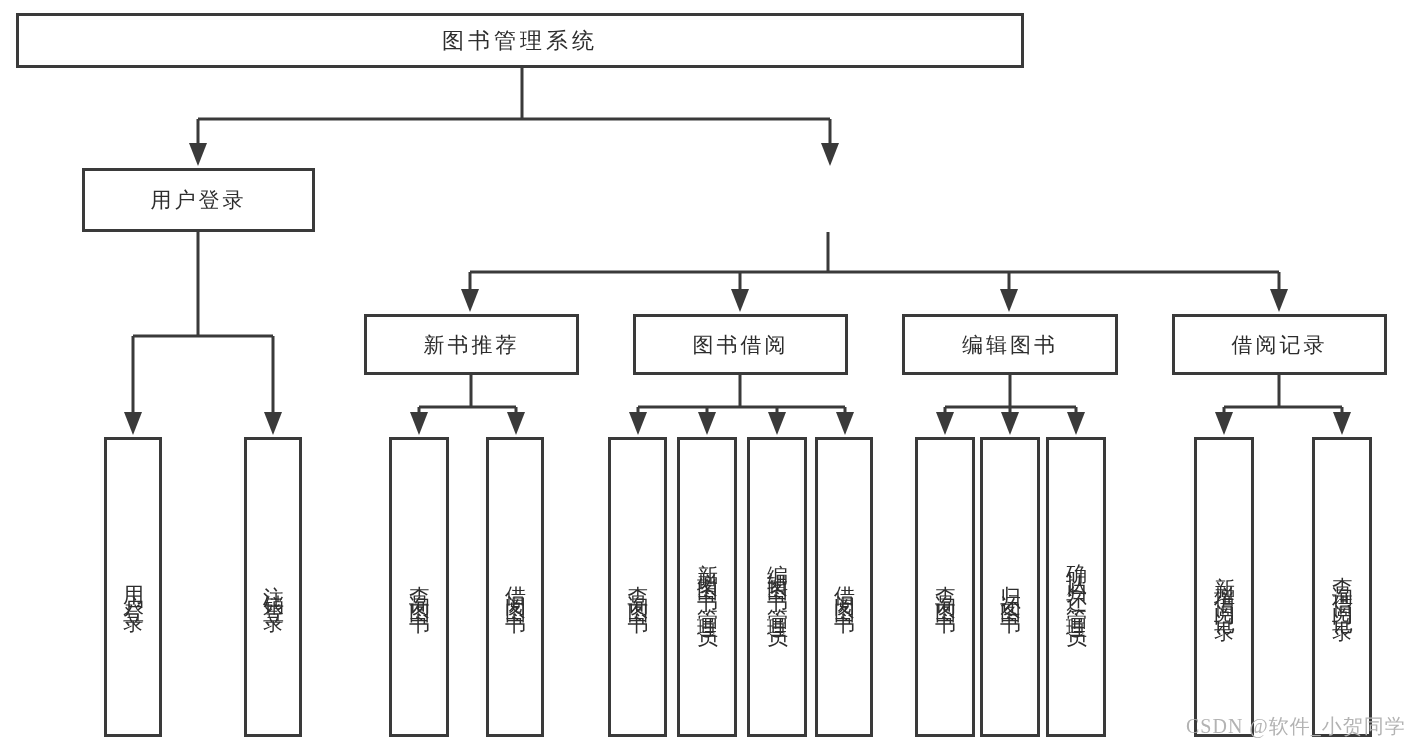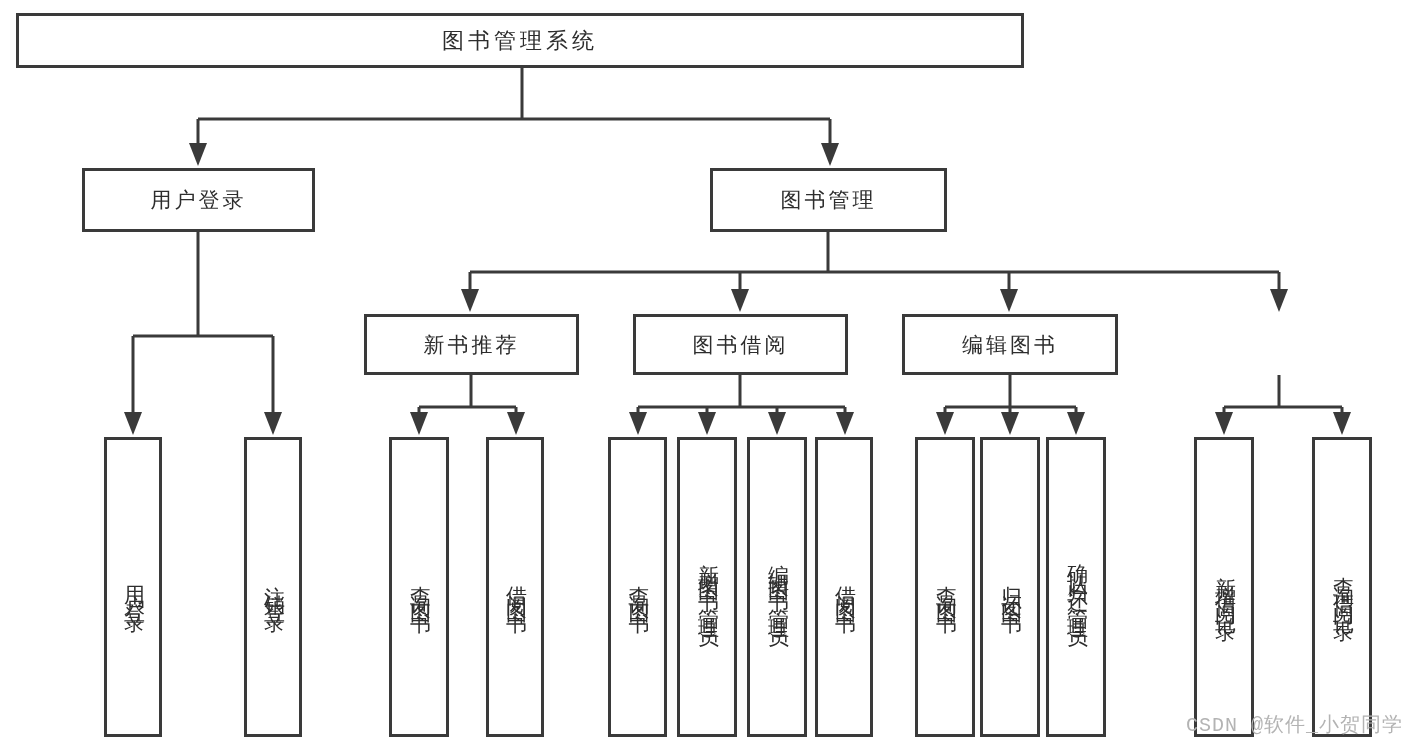--- a/index.html
+++ b/index.html
@@ -1,21 +1,21 @@
 <!DOCTYPE html>
 <html><head>
 <meta charset="utf-8">
 <style>
   html, body { margin: 0; padding: 0; background: #ffffff; }
   #canvas {
     position: relative;
     width: 1405px;
     height: 747px;
     background: #ffffff;
-    font-family: Liberation Mono, monospace;
+    font-family: Liberation Serif, serif;
     overflow: hidden;
   }
   #connectors {
     position: absolute;
     left: 0; top: 0;
     width: 1405px; height: 747px;
   }
   .node {
     position: absolute;
     box-sizing: border-box;
@@ -103,32 +103,32 @@
     </g>
   </svg>
 
   <div class="node" style="left:16px;top:13px;width:1008px;height:55px">
     <span class="lbl title">图书管理系统</span>
   </div>
 
   <div class="node" style="left:82px;top:168px;width:233px;height:64px">
     <span class="lbl">用户登录</span>
   </div>
-  <div class="node" style="left:710px;top:168px;width:237px;height:64px">
-    <span class="lbl">图书管理</span>
-  </div>
 
   <div class="node" style="left:633px;top:314px;width:215px;height:61px">
     <span class="lbl">图书借阅</span>
   </div>
   <div class="node" style="left:364px;top:314px;width:215px;height:61px">
     <span class="lbl">新书推荐</span>
   </div>
   <div class="node" style="left:902px;top:314px;width:216px;height:61px">
     <span class="lbl">编辑图书</span>
+  </div>
+  <div class="node" style="left:1172px;top:314px;width:215px;height:61px">
+    <span class="lbl">借阅记录</span>
   </div>
 
   <div class="node vert" style="left:104px;top:437px;width:58px;height:300px">
     <span class="lbl">用户登录</span>
   </div>
   <div class="node vert" style="left:244px;top:437px;width:58px;height:300px">
     <span class="lbl">注销登录</span>
   </div>
 
   <div class="node vert" style="left:389px;top:437px;width:60px;height:300px">

